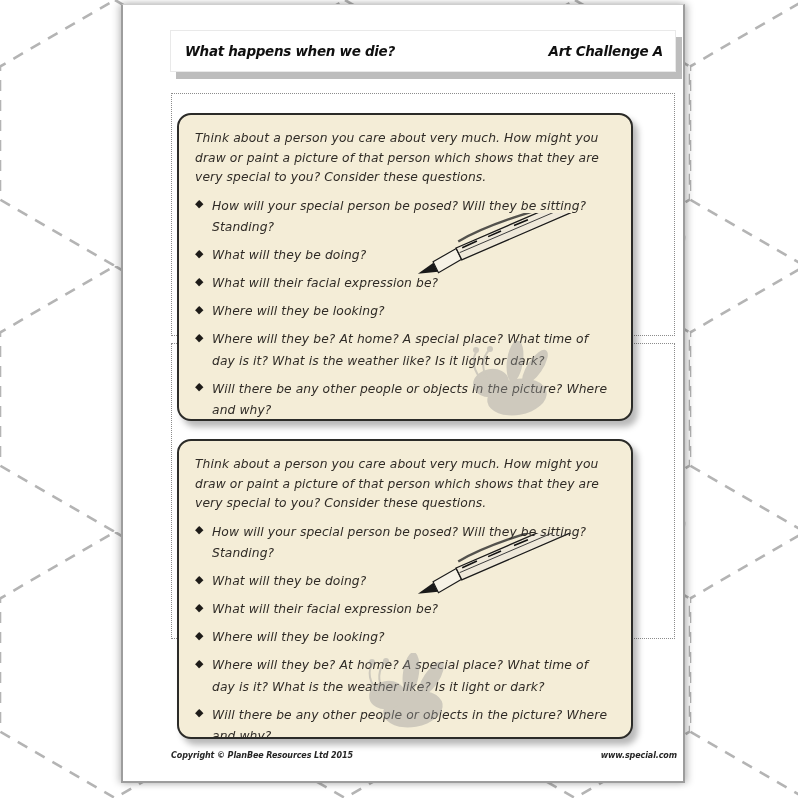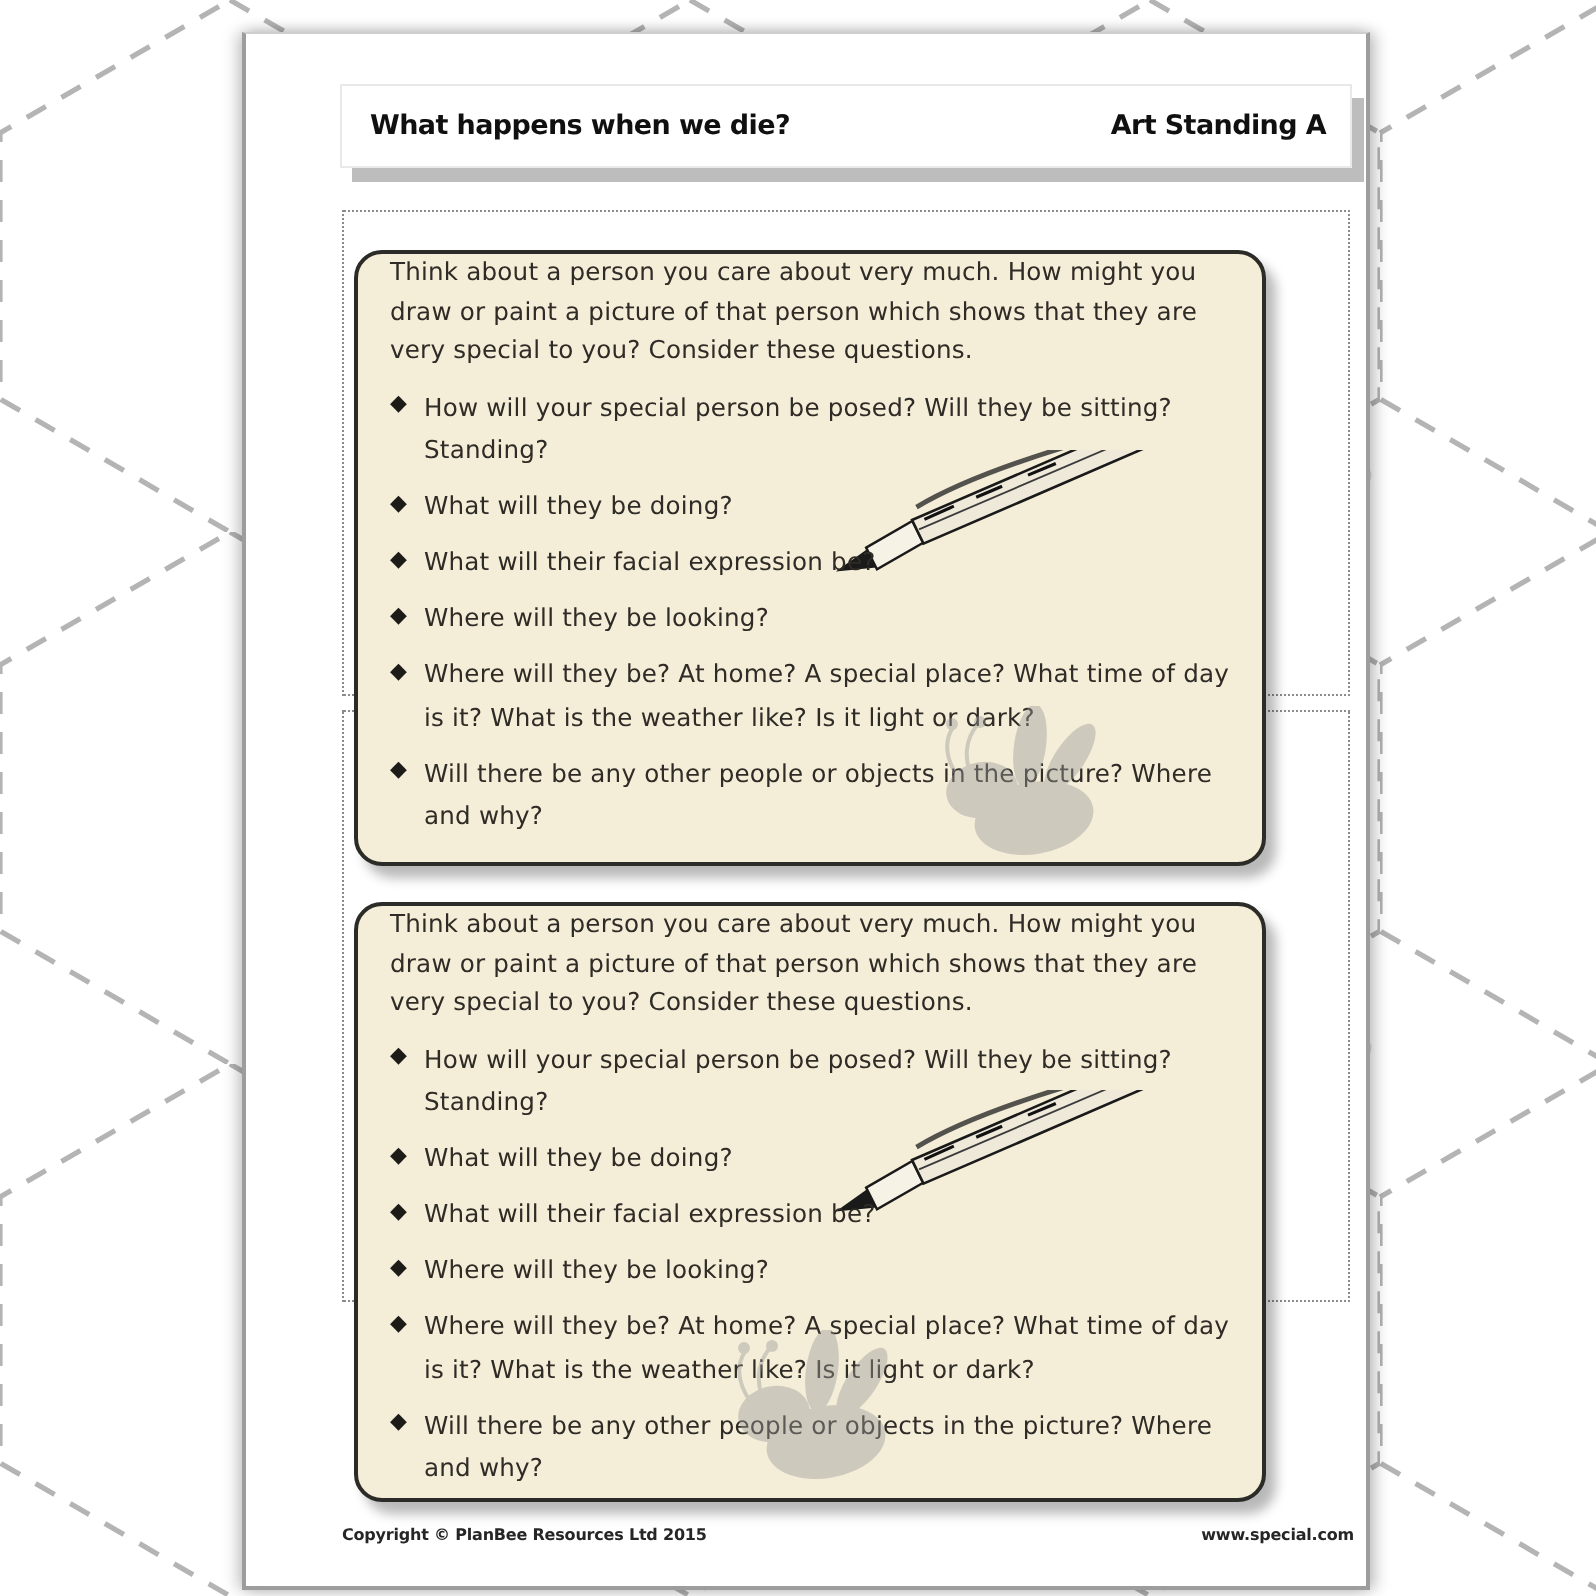--- a/index.html
+++ b/index.html
@@ -24,29 +24,30 @@
   .bg-bunny {
     position: absolute;
     opacity: 0.30;
   }
   .bg-bunny svg { display: block; }
 
   
   #sheet {
     position: absolute;
     left: 121px;
-    top: 16px;
+    top: 4px;
     width: 564px;
     height: 779px;
     background: #ffffff;
     border-left: 2px solid #9d9d9d;
     border-right: 2px solid #9d9d9d;
     border-top: 1px solid #cfcfcf;
     border-bottom: 2px solid #9d9d9d;
     box-shadow: 3px 0 7px rgba(0,0,0,0.22), -3px 0 7px rgba(0,0,0,0.18);
+    font-style: italic;
   }
 
   
   #header {
     position: absolute;
     left: 47px;
     top: 25px;
     width: 506px;
     height: 42px;
     background: #ffffff;
@@ -79,21 +80,21 @@
 
   
   .card {
     position: absolute;
     left: 54px;
     width: 456px;
     background: #f4edd7;
     border: 2px solid #2b2b28;
     border-radius: 14px;
     box-shadow: 5px 6px 6px rgba(0,0,0,0.28);
-    padding: 0 16px 12px 16px;
+    padding: 14px 16px 12px 16px;
     overflow: hidden;
   }
   #card-1 { top: 108px; height: 308px; }
   #card-2 { top: 434px; height: 300px; }
 
   .card-inner { position: relative; z-index: 2; }
 
   
   .hand {
     font-family: "DejaVu Sans", sans-serif;
@@ -229,21 +230,21 @@
       <path d="M10 30 C4 22 3 14 7 9"></path>
       <circle cx="7" cy="8" r="2.2" fill="#9a9a9a"></circle>
     </g>
   </svg>
 </div>
 
 <div id="sheet">
 
   <div id="header">
     <span class="hdr-text">What happens when we die?</span>
-    <span class="hdr-text">Art Standing A</span>
+    <span class="hdr-text">Art Challenge A</span>
   </div>
 
   <div class="cutline" id="cutline-1"></div>
   <div class="cutline" id="cutline-2"></div>
 
   <div class="card" id="card-1">
 
     <div class="pencil" style="left:222px; top:98px; width:208px; height:62px;">
       <svg width="208" height="62" viewBox="0 0 208 62" xmlns="http://www.w3.org/2000/svg">
         <g transform="rotate(-17 104 31)">

